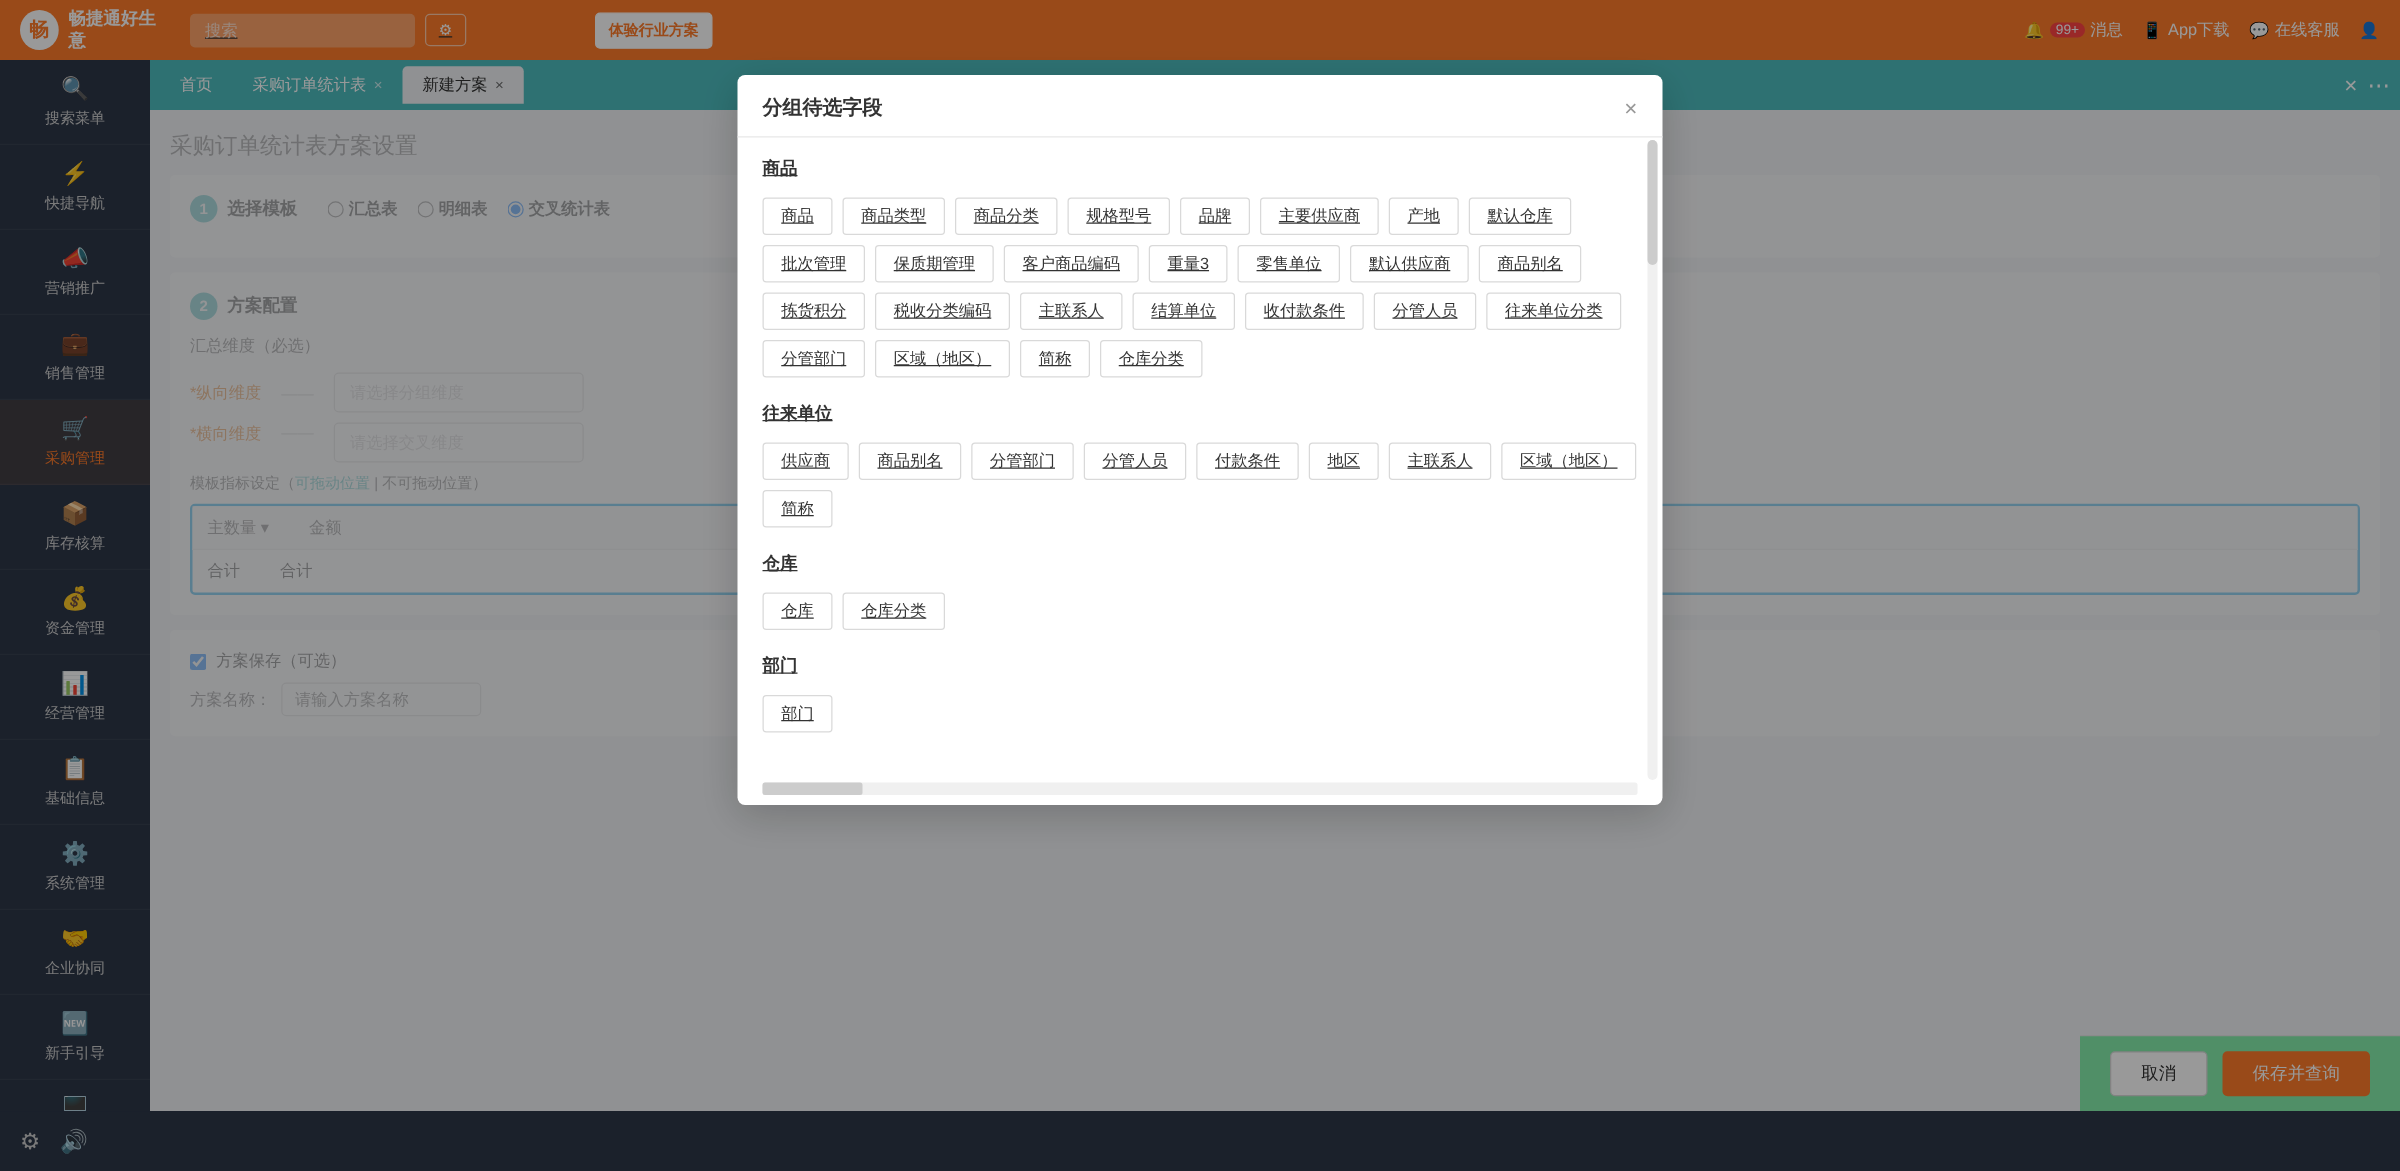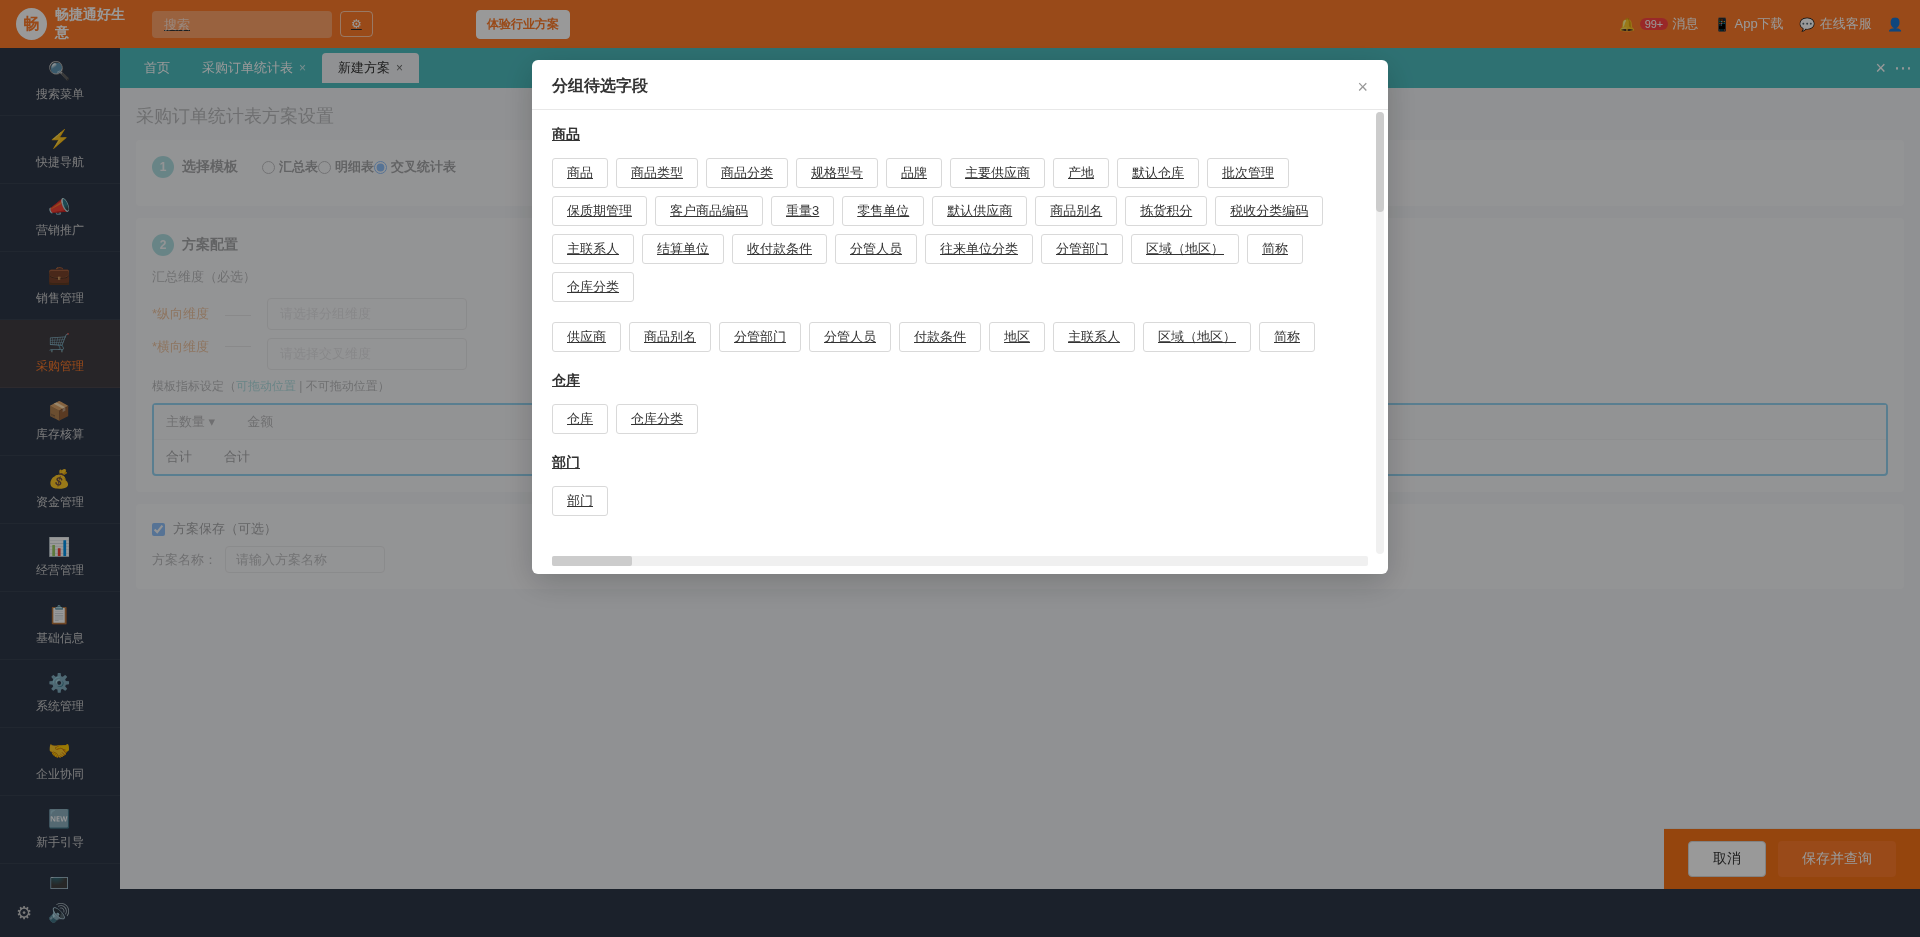--- a/index.html
+++ b/index.html
@@ -207,21 +207,21 @@
       display: flex;
       align-items: flex-start;
       justify-content: center;
       padding-top: 60px;
     }
 
     
     .dialog {
       background: #fff;
       border-radius: 6px;
-      width: 856px;
+      width: 740px;
       max-height: 640px;
       display: flex;
       flex-direction: column;
       box-shadow: 0 8px 32px rgba(0,0,0,0.2);
       position: relative;
     }
     .dialog-header {
       padding: 16px 20px 12px;
       border-bottom: 1px solid #e8e8e8;
       display: flex;
@@ -279,30 +279,30 @@
       color: #4dbdbf;
     }
 
     
     .bg-content {
       opacity: 0.4;
       pointer-events: none;
     }
 
     
-    .radio-group { display: flex; align-items: center; }
+    .radio-group { display: flex; align-items: center; gap: 16px; }
     .radio-item { display: flex; align-items: center; gap: 4px; font-size: 13px; color: #333; cursor: pointer; }
 
     
     .page-footer {
       position: fixed;
       bottom: 48px;
       right: 0;
       padding: 12px 24px;
-      background: #f97316;
+      background: #86efac;
       border-top: 1px solid #e8e8e8;
       display: flex;
       gap: 12px;
       justify-content: flex-end;
     }
     .btn-cancel {
       padding: 8px 24px;
       border: 1px solid #d9d9d9;
       background: #fff;
       border-radius: 4px;
@@ -534,20 +534,21 @@
           <button class="field-tag">分管人员</button>
           <button class="field-tag">往来单位分类</button>
           <button class="field-tag">分管部门</button>
           <button class="field-tag">区域（地区）</button>
           <button class="field-tag">简称</button>
           <button class="field-tag">仓库分类</button>
         </div>
       </div>
 
       <div class="field-group">
+        <div class="field-group-title">往来单位</div>
         <div class="field-tags">
           <button class="field-tag">供应商</button>
           <button class="field-tag">商品别名</button>
           <button class="field-tag">分管部门</button>
           <button class="field-tag">分管人员</button>
           <button class="field-tag">付款条件</button>
           <button class="field-tag">地区</button>
           <button class="field-tag">主联系人</button>
           <button class="field-tag">区域（地区）</button>
           <button class="field-tag">简称</button>

